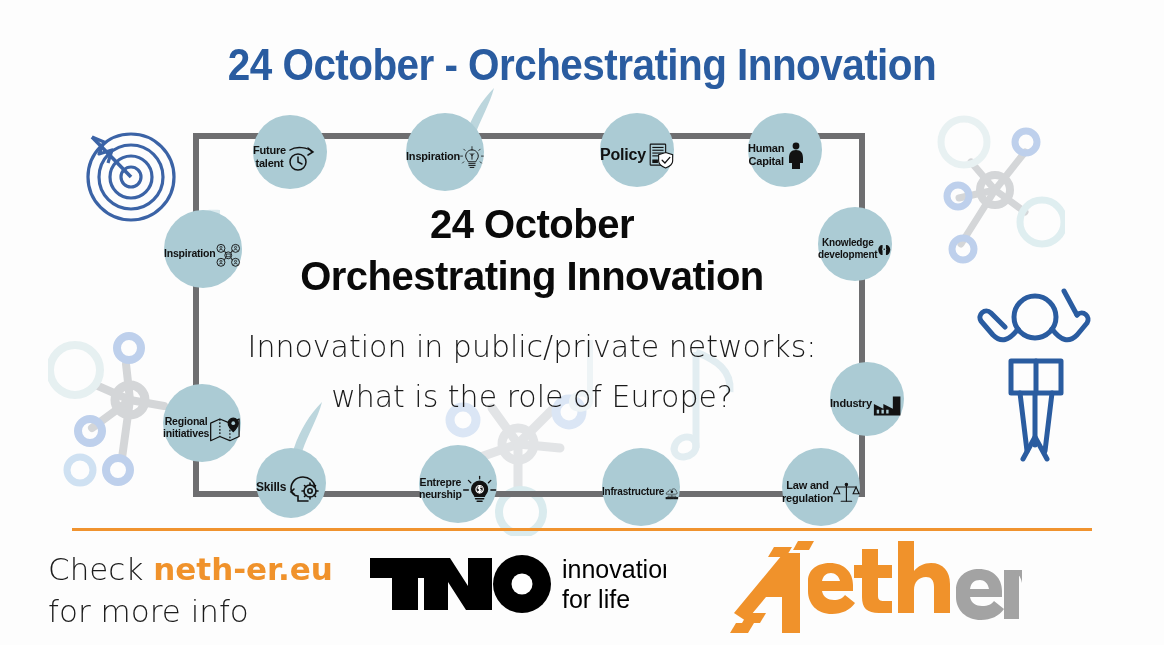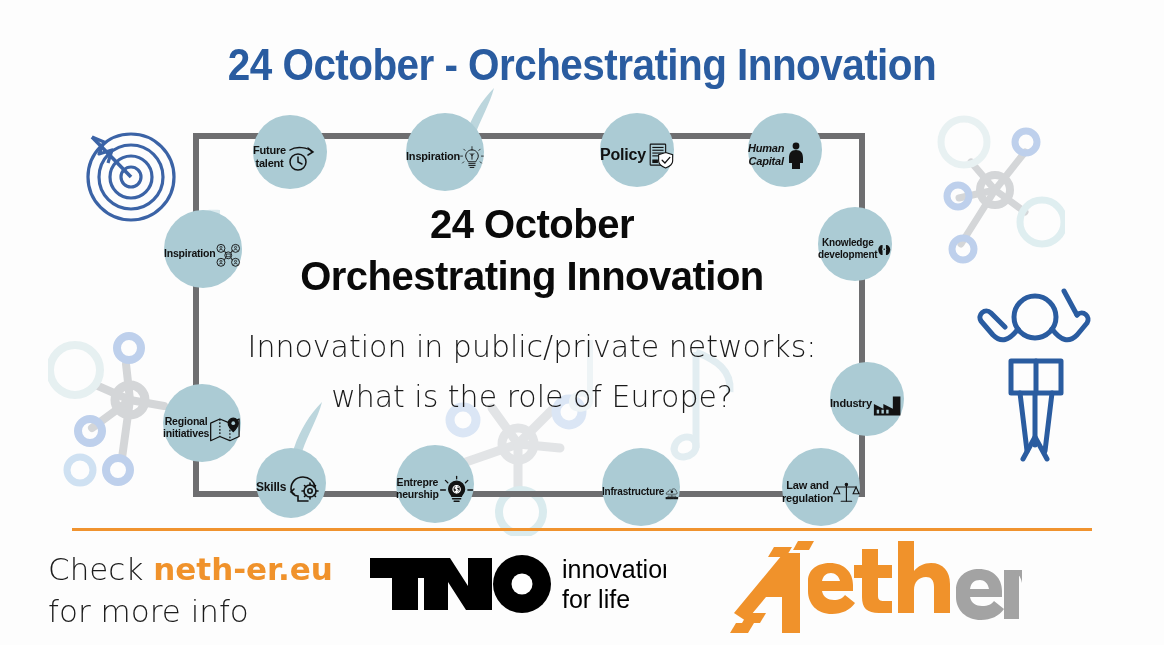--- a/index.html
+++ b/index.html
@@ -258,21 +258,21 @@
         <rect x="9" y="14" width="16" height="1.6"></rect>
           <rect x="9" y="18" width="12" height="1.6"></rect>
         <rect x="9" y="24" width="8" height="5"></rect>
         <path d="M28 14 L38 17 L38 26 C38 31 33 34 28 36 C23 34 18 31 18 26 L18 17 Z" fill="#fff" stroke="#121212" stroke-width="1.6"></path>
         <path d="M23 25 L27 29 L34 21" fill="none" stroke="#121212" stroke-width="1.8" stroke-linecap="round"></path>
       </g>
     </svg>
   </div>
 
   <div class="node" style="left:748px;top:113px;width:74px;height:74px;">
-    <div class="node-label" style="font-size:11px;font-style:italic;">Human<br>Capital</div>
+    <div class="node-label" style="font-size:11px;">Human<br>Capital</div>
     <svg class="node-icon" width="24" height="28" viewBox="0 0 24 28">
       <g fill="#121212">
         <circle cx="12" cy="4" r="3.4"></circle>
         <path d="M12 8 C7 8 5 11 5 16 L5 21 L8 21 L8 27 L16 27 L16 21 L19 21 L19 16 C19 11 17 8 12 8 Z"></path>
       </g>
     </svg>
   </div>
 
   <div class="node" style="left:818px;top:207px;width:74px;height:74px;">
     <div class="node-label" style="font-size:10px;">Knowledge<br>development</div>
@@ -319,21 +319,21 @@
         <path d="M11 13 C7 13 5 16 6 19 L30 19 C34 19 35 14 31 12 C31 5 22 3 19 9 C15 7 11 9 11 13 Z"></path>
         <circle cx="20" cy="13" r="3.2" fill="#121212" stroke="none"></circle>
         <path d="M20 21 L20 24 M10 24 L30 24 M10 24 L10 27 M30 24 L30 27 M20 24 L20 27"></path>
         <rect x="5" y="27" width="10" height="4" fill="#121212"></rect>
         <rect x="16" y="27" width="8" height="4" fill="#121212"></rect>
         <rect x="25" y="27" width="10" height="4" fill="#121212"></rect>
       </g>
     </svg>
   </div>
 
-  <div class="node" style="left:396px;top:445px;width:78px;height:78px;">
+  <div class="node" style="left:419px;top:445px;width:78px;height:78px;">
     <div class="node-label" style="font-size:10.5px;">Entrepre<br>neurship</div>
     <svg class="node-icon" width="44" height="34" viewBox="0 0 44 34">
       <g fill="none" stroke="#121212" stroke-width="1.5" stroke-linecap="round">
         <path d="M22 6 C28 6 32 11 32 16 C32 20 29 22 28 25 L16 25 C15 22 12 20 12 16 C12 11 16 6 22 6 Z" fill="#121212"></path>
         <path d="M17 28 L27 28 M19 31 L25 31" stroke-width="2"></path>
         <g stroke="#fff" stroke-width="1.5">
           <circle cx="22" cy="16" r="4.6" fill="none"></circle>
           <path d="M22 11.5 L22 20.5"></path>
           <path d="M24 13.8 C23 12.8 20 12.8 20 14.6 C20 16.4 24 15.8 24 17.8 C24 19.4 21 19.6 20 18.4"></path>
         </g>

